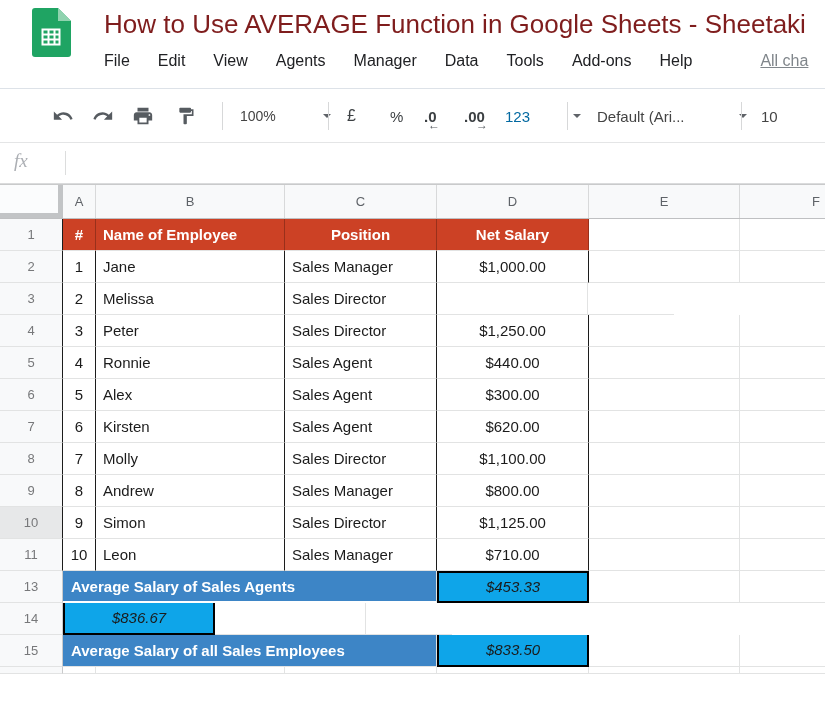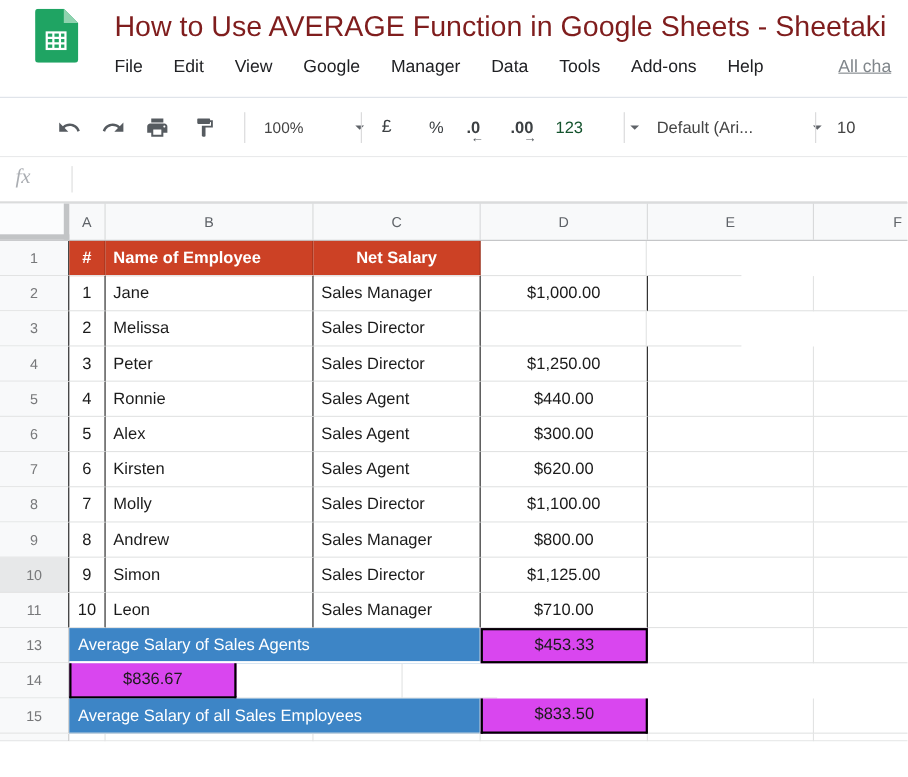--- a/index.html
+++ b/index.html
@@ -43,23 +43,23 @@
   .cell{box-sizing:border-box;flex:none;border-right:1px solid #e2e3e3;border-bottom:1px solid #e2e3e3;
         font-size:15px;line-height:31px;color:#1b1b1b;text-align:center;overflow:hidden;white-space:nowrap;}
   .rh{width:63px;background:#f8f9fa;color:#77787a;font-size:13px;border-right:1px solid #c9cacb;}
   .rh-hi{background:#e7e8e9;}
   .cA{width:33px}.cB{width:189px}.cC{width:152px}.cD{width:152px}.cE{width:151px}
   .cF{width:86px;border-right:none;}
   .cMerge{width:374px;}
   .left{text-align:left;padding-left:7px;}
   .dR{border-right-color:#1c1c1c;}
   .red{background:#cc4125;color:#fff;font-weight:bold;border-right-color:rgba(0,0,0,0.25);}
-  .blue{background:#3d85c6;color:#fff;font-weight:normal;text-align:left;padding-left:8px;}
+  .blue{background:#3d85c6;color:#fff;font-weight:bold;text-align:left;padding-left:8px;}
   .gapB{border-bottom:2px solid #fff;}
-  .box{border:2px solid #000;background:#d946ef;line-height:27px;}
+  .box{border:2px solid #000;background:#0ea5e9;line-height:27px;font-style:italic;}
   .noTop{border-top:0;line-height:29px;}
 </style>
 </head>
 <body>
 
 <div class="titlebar">
   <span class="sheets-logo">
     <svg width="47" height="49" viewBox="0 0 39 49">
       <path d="M3,0 h23 l13,13 v33 a3,3 0 0 1 -3,3 h-33 a3,3 0 0 1 -3,-3 v-43 a3,3 0 0 1 3,-3 z" fill="#1FA463"></path>
       <polygon points="26,0 39,13 26,13" fill="#8FD3AF"></polygon>
@@ -70,21 +70,21 @@
         <line x1="10.5" y1="26.5" x2="27.5" y2="26.5"></line>
         <line x1="10.5" y1="31.5" x2="27.5" y2="31.5"></line>
       </g>
     </svg>
   </span>
   <div class="doc-title">How to Use AVERAGE Function in Google Sheets - Sheetaki</div>
   <div class="menubar">
     <span class="mitem">File</span>
     <span class="mitem">Edit</span>
     <span class="mitem">View</span>
-    <span class="mitem">Google</span>
+    <span class="mitem">Agents</span>
     <span class="mitem">Manager</span>
     <span class="mitem">Data</span>
     <span class="mitem">Tools</span>
     <span class="mitem">Add-ons</span>
     <span class="mitem">Help</span>
     <span class="saved-status">All cha</span>
   </div>
 </div>
 
 <div class="toolbar">
@@ -116,21 +116,21 @@
   <span class="tbsep" style="left:328px"></span>
   <span class="tb" style="left:347px;font-size:16px;color:#3c4043">£</span>
   <span class="tb" style="left:390px;font-size:15px;color:#3c4043">%</span>
   <span class="tb" style="left:424px">
       <span class="dec"><span>.0</span><span class="arr" style="left:4px">←</span></span>
     </span>
   <span class="tb" style="left:464px">
       <span class="dec"><span>.00</span><span class="arr" style="left:12px">→</span></span>
     </span>
   <span class="tb" style="left:505px">
-      <span style="font-size:15px;color:#14532d">123</span>
+      <span style="font-size:15px;color:#0369a1">123</span>
       <span class="caret" style="margin-left:3px"></span>
     </span>
   <span class="tbsep" style="left:567px"></span>
   <span class="tb" style="left:597px">
       <span class="tbtext" style="font-size:15px">Default (Ari...</span>
       <span class="caret" style="margin-left:14px"></span>
     </span>
   <span class="tbsep" style="left:741px"></span>
   <span class="tb" style="left:761px">
       <span class="tbtext" style="font-size:15px">10</span>
@@ -151,20 +151,21 @@
     <div class="ch chC">C</div>
     <div class="ch chD">D</div>
     <div class="ch chE">E</div>
     <div class="ch chF">F</div>
   </div>
   <div>
       <div class="grow">
         <div class="cell rh dR">1</div>
         <div class="cell cA red dR">#</div>
         <div class="cell cB red left">Name of Employee</div>
+        <div class="cell cC red">Position</div>
         <div class="cell cD red dR">Net Salary</div>
         <div class="cell cE"></div>
         <div class="cell cF"></div>
       </div>
       <div class="grow">
         <div class="cell rh dR">2</div>
         <div class="cell cA dR">1</div>
         <div class="cell cB dR left">Jane</div>
         <div class="cell cC dR left">Sales Manager</div>
         <div class="cell cD dR">$1,000.00</div>

